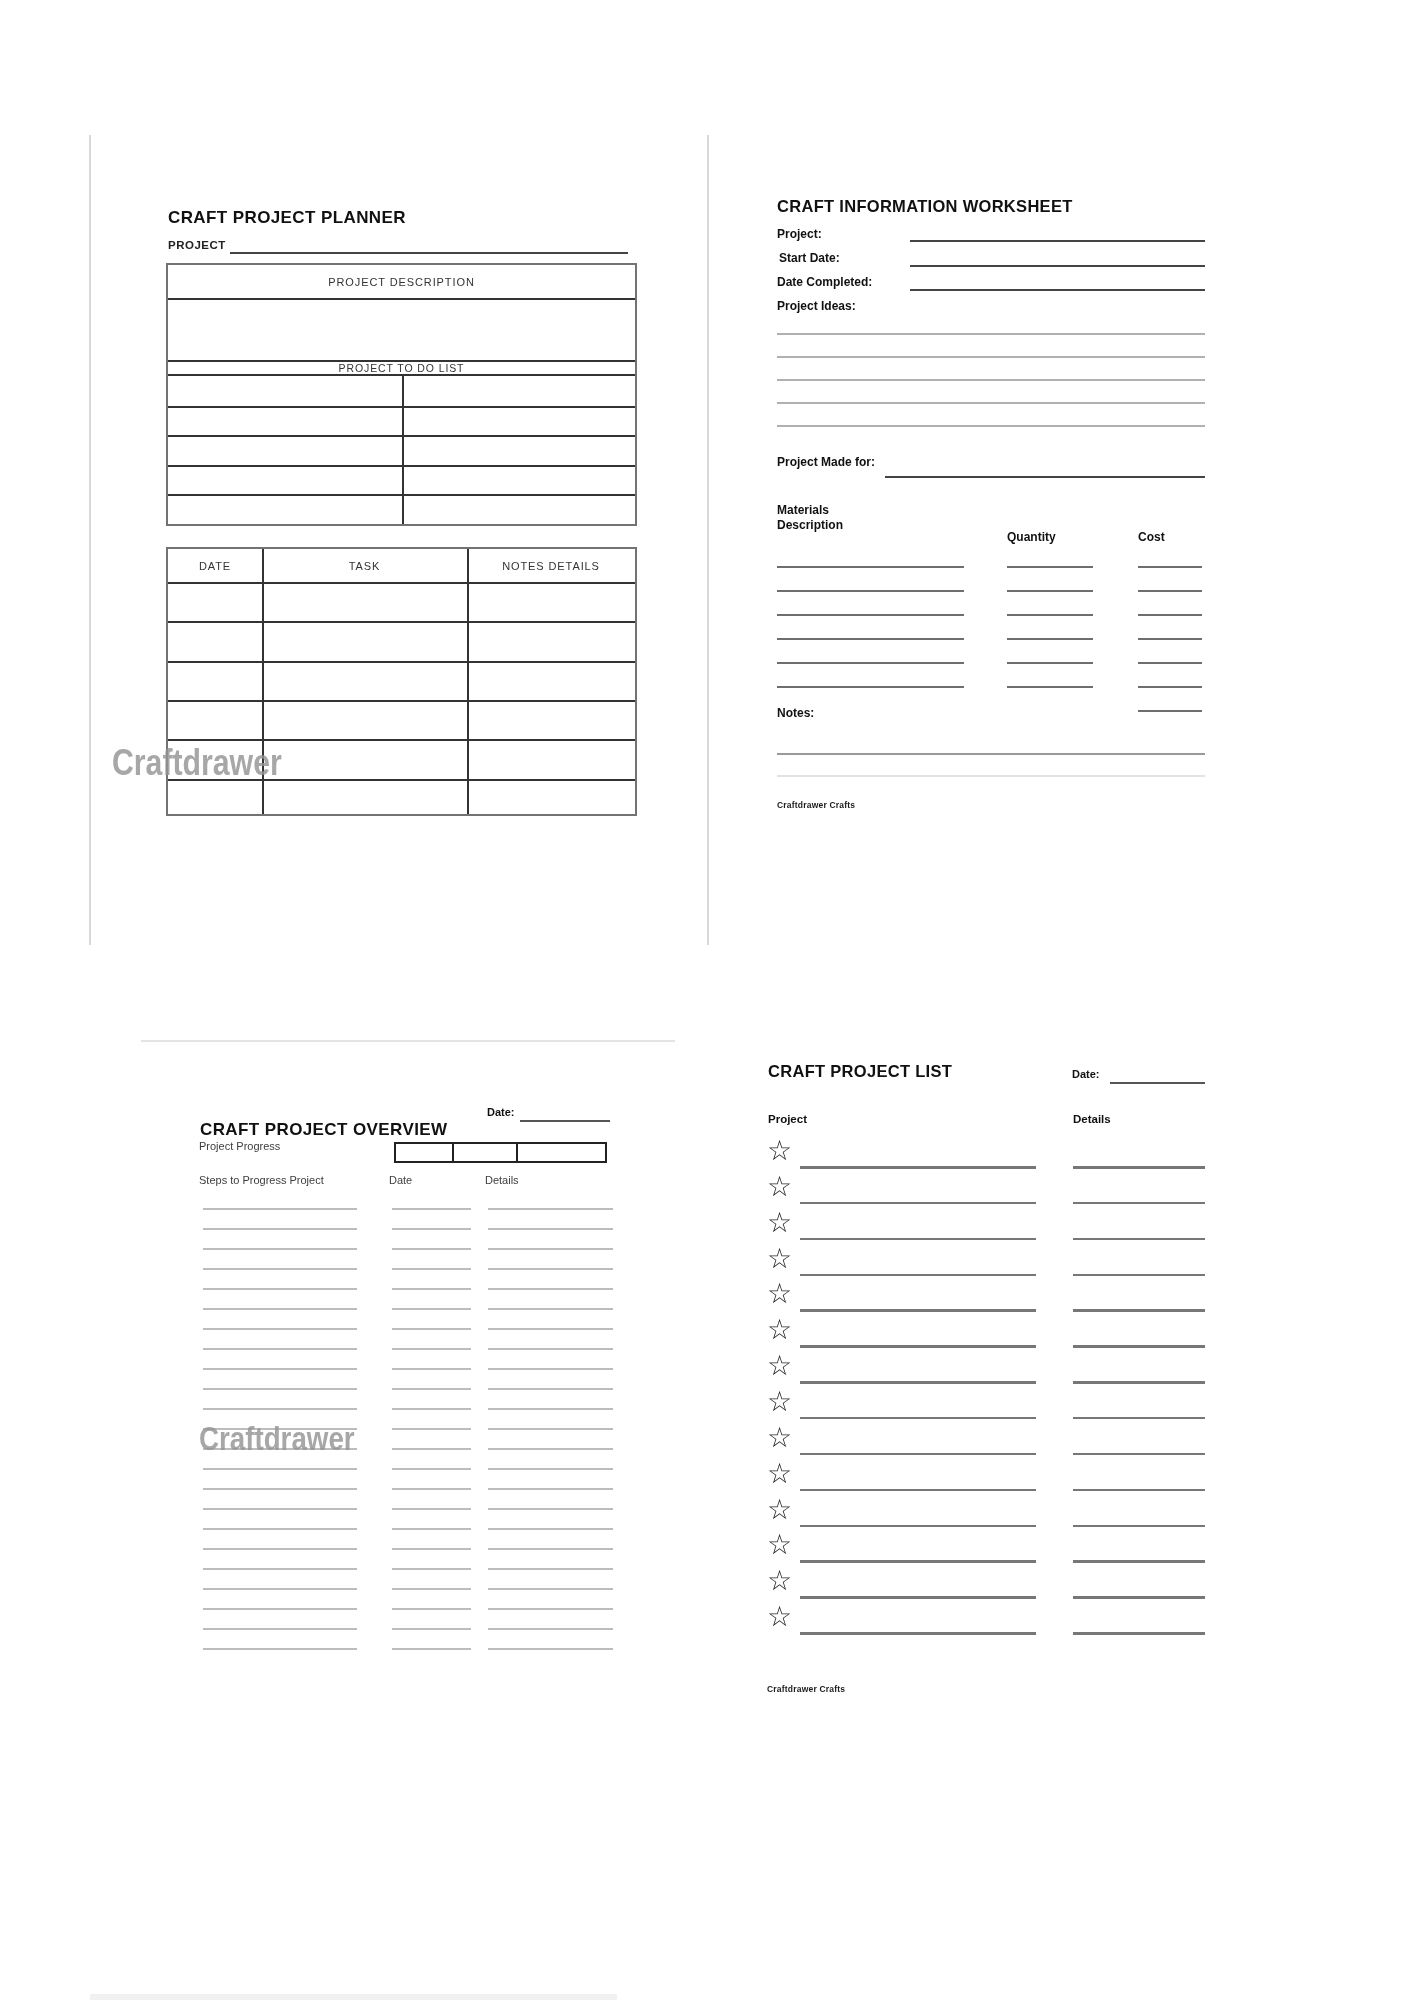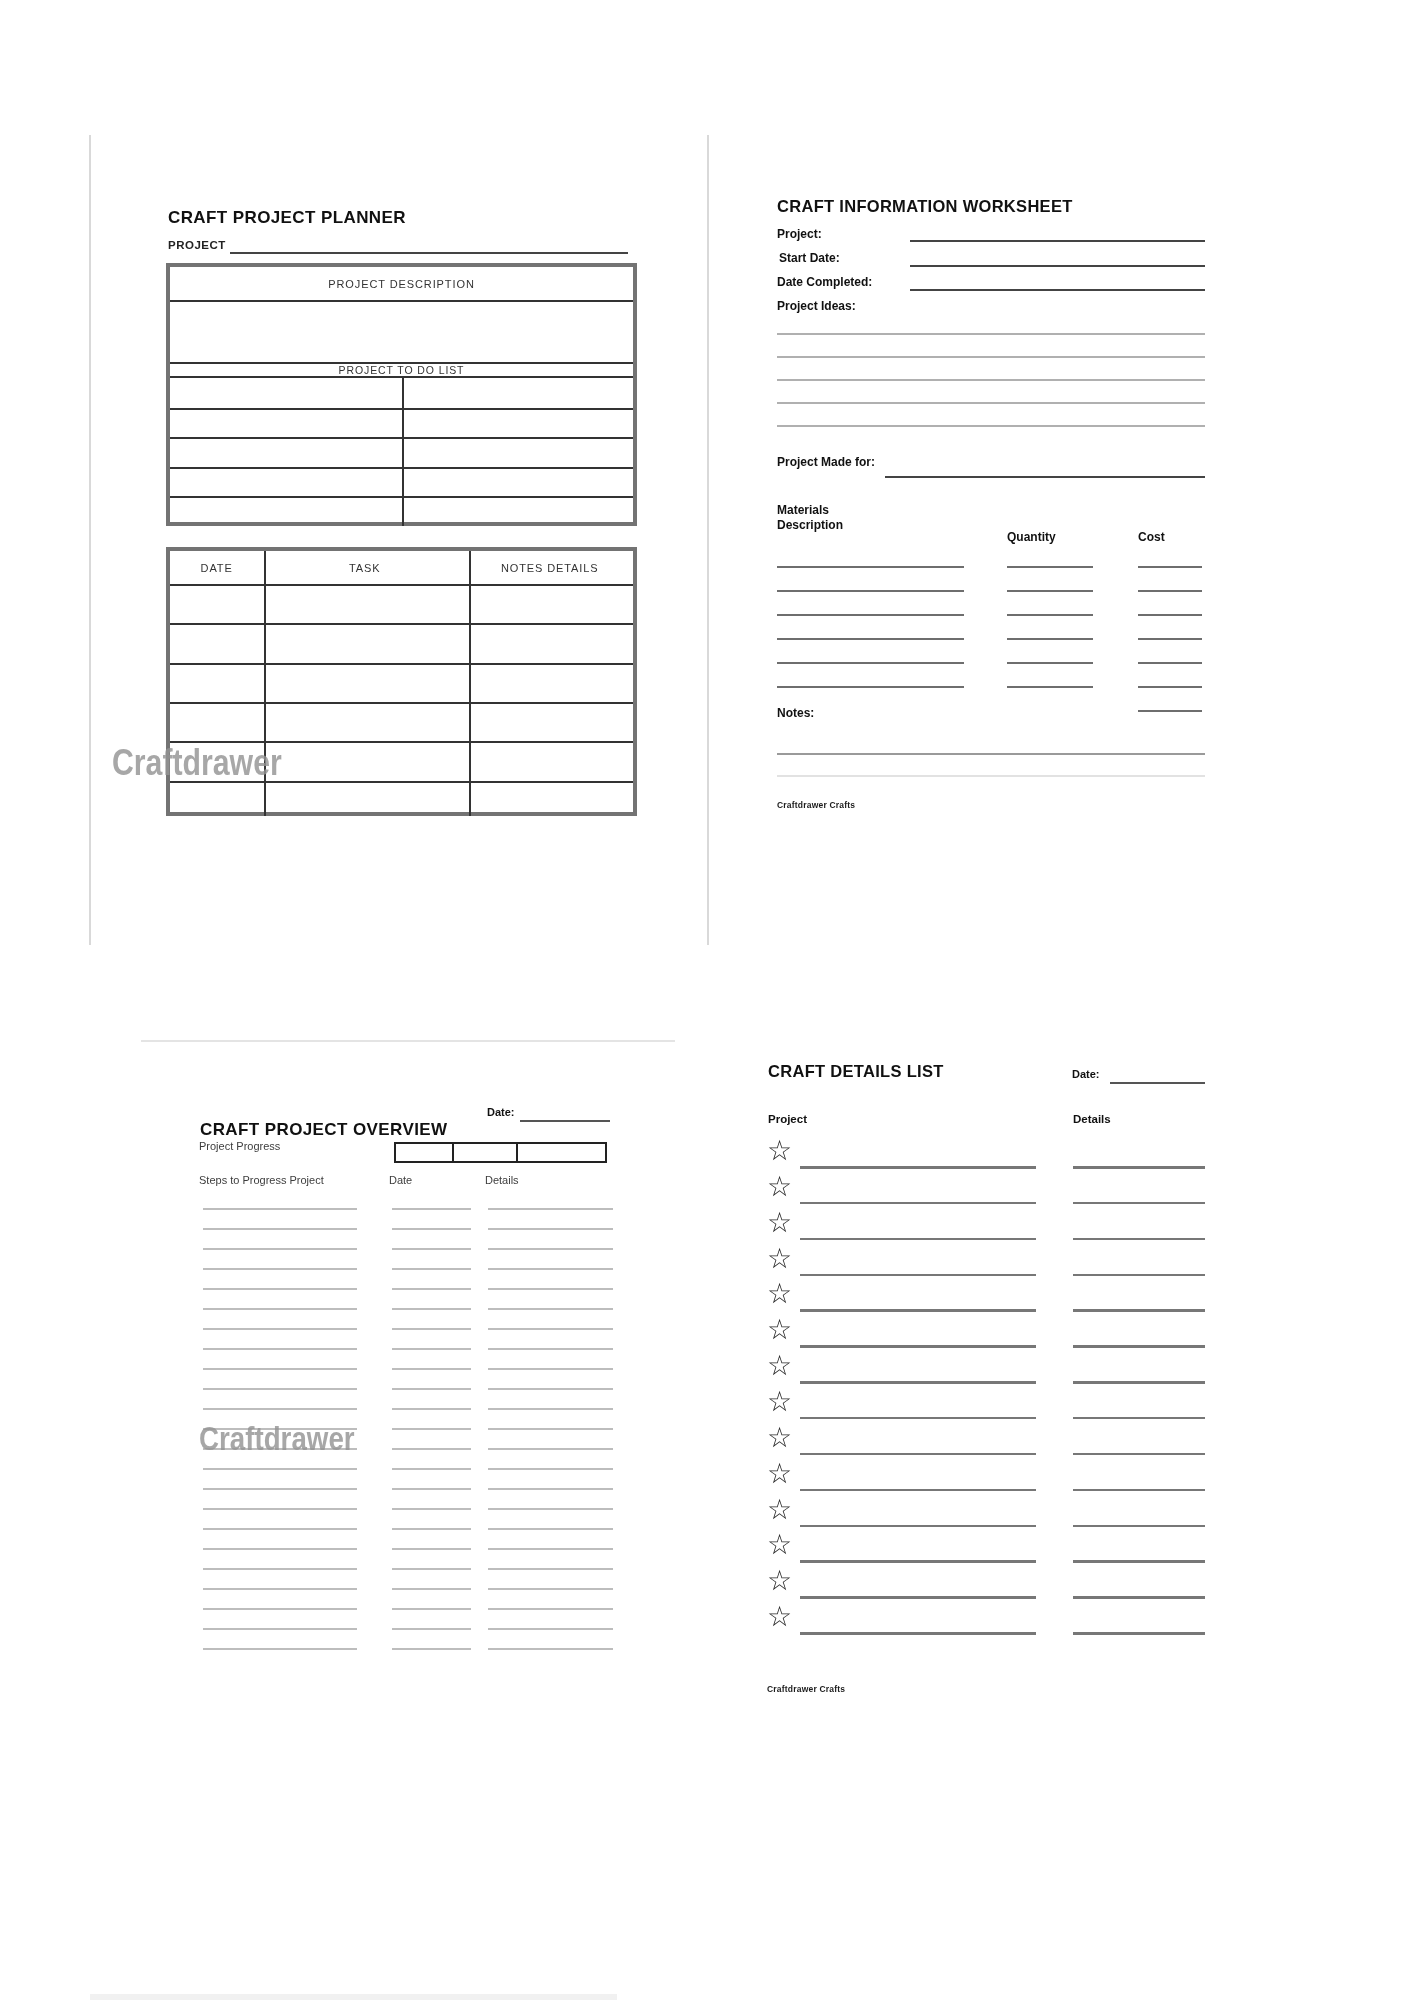--- a/index.html
+++ b/index.html
@@ -16,21 +16,21 @@
   .h1s{font-weight:bold;font-size:16.5px;letter-spacing:.3px;color:#111;white-space:nowrap;}
   .lbl-b{font-weight:bold;font-size:12px;color:#111;white-space:nowrap;}
   .lbl-b-sm{font-weight:bold;font-size:11px;color:#111;white-space:nowrap;}
   .lbl-r{font-size:11px;color:#3d3d3d;white-space:nowrap;}
   .subject{font-weight:600;font-size:11.5px;letter-spacing:.5px;color:#222;}
   .tinyfoot{font-weight:bold;font-size:8.5px;letter-spacing:.2px;color:#1c1c1c;white-space:nowrap;}
   
   .watermark{font-weight:bold;color:rgba(148,148,148,.82);transform:scaleX(.84);
              transform-origin:left center;letter-spacing:0px;white-space:nowrap;z-index:5;}
   
-  .tbl{position:absolute;border:4px solid #737373;box-sizing:border-box;background:transparent;}
+  .tbl{position:absolute;border:2px solid #737373;box-sizing:border-box;background:transparent;}
   .tbl-head{height:35px;display:flex;align-items:center;justify-content:center;
             font-size:11px;letter-spacing:.9px;color:#333;border-bottom:2px solid #333;box-sizing:border-box;}
   .desc-space{height:60px;}
   .todo-head{height:16px;display:flex;align-items:center;justify-content:center;
              font-size:10.5px;letter-spacing:.9px;color:#333;border-top:2px solid #333;
              border-bottom:2px solid #333;box-sizing:border-box;}
   #p1-todo-rows{position:relative;height:148px;}
   .todo-row{height:29.6px;box-sizing:border-box;}
   .todo-row + .todo-row{border-top:2px solid #333;}
   .vdiv{position:absolute;width:2px;background:#333;}
@@ -244,21 +244,21 @@
         <div class="line-ov" style="left:347px;top:590px;width:125px;"></div>
         <div class="line-ov" style="left:62px;top:610px;width:154px;"></div>
         <div class="line-ov" style="left:251px;top:610px;width:79px;"></div>
         <div class="line-ov" style="left:347px;top:610px;width:125px;"></div>
       </div>
 
     <div class="abs watermark" style="left:58px;top:382px;font-size:33px;">Craftdrawer</div>
   </div>
 
   <div class="page" style="left:767px;top:1056px;width:438px;height:645px;">
-    <div class="abs h1s" style="left:1px;top:6px;">CRAFT DETAILS LIST</div>
+    <div class="abs h1s" style="left:1px;top:6px;">CRAFT PROJECT LIST</div>
     <div class="abs lbl-b-sm" style="left:305px;top:12px;">Date:</div>
     <div class="line" style="left:343px;top:26px;width:95px;background:#555;"></div>
 
     <div class="abs lbl-b-sm" style="left:1px;top:57px;font-size:11.5px;">Project</div>
     <div class="abs lbl-b-sm" style="left:306px;top:57px;font-size:11.5px;">Details</div>
 
     <div id="p4-rows">
         <div class="star" style="left:0;top:81px;">☆</div>
         <div class="line-p4" style="left:33px;top:110px;width:236px;"></div>
         <div class="line-p4" style="left:306px;top:110px;width:132px;"></div>

